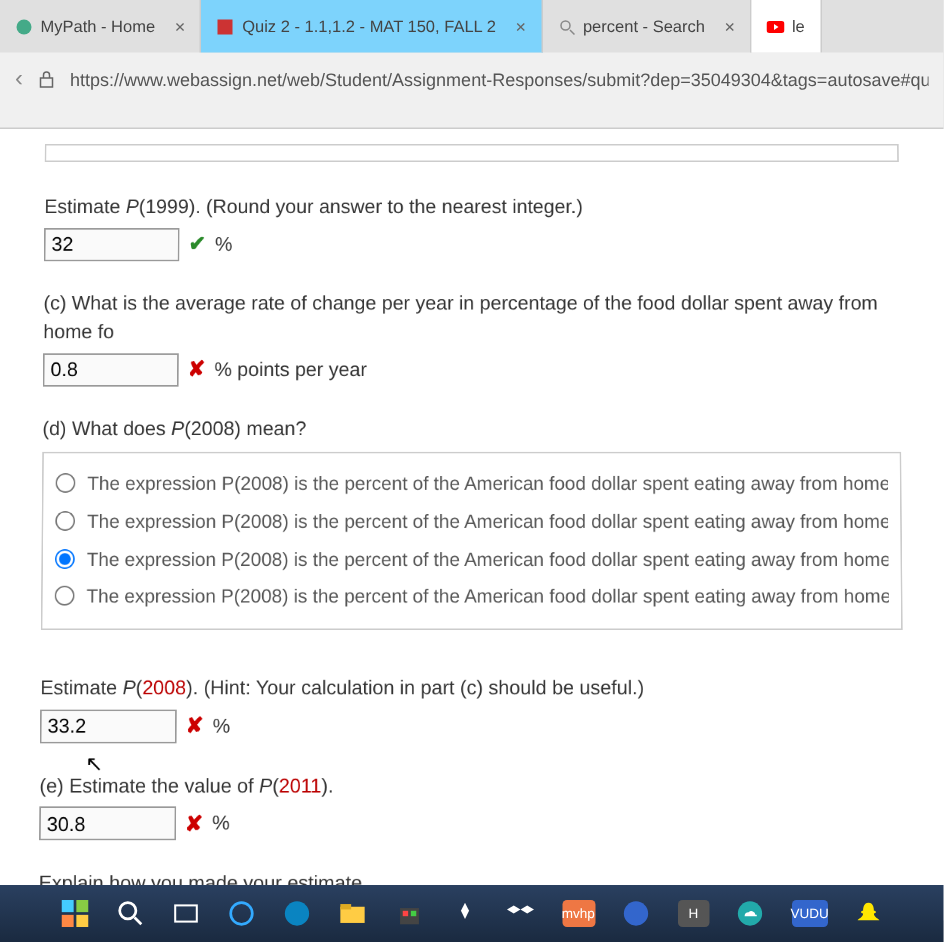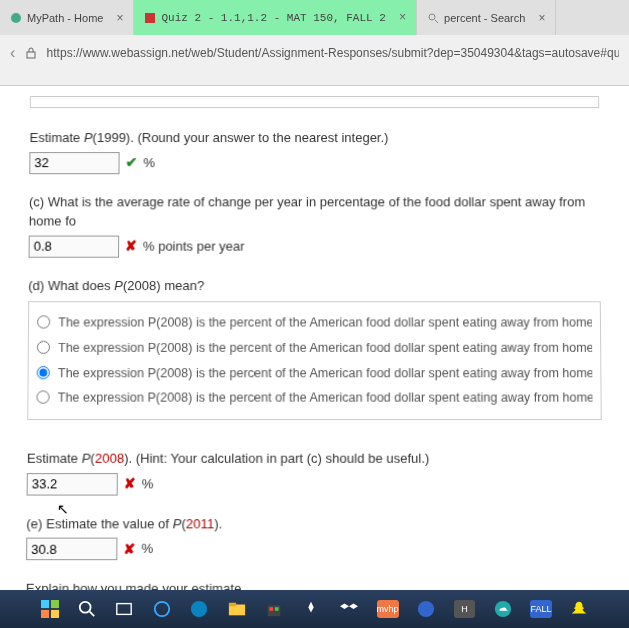--- a/index.html
+++ b/index.html
@@ -3,21 +3,21 @@
 <meta charset="utf-8">
 <style>
 * { box-sizing: border-box; margin: 0; padding: 0; }
 body { width: 629px; height: 628px; overflow: hidden; font-family: Arial, sans-serif; background: #e8e8e8; position: relative; }
 
 .browser-chrome { background: #f0f0f0; height: 86px; border-bottom: 1px solid #ccc; }
 .tabs-row { display: flex; align-items: center; height: 35px; background: #e0e0e0; }
 .tab { display: flex; align-items: center; padding: 0 10px; height: 35px; font-size: 11px; color: #444; border-right: 1px solid #ccc; gap: 5px; }
 .tab-icon { width: 12px; height: 12px; display: inline-block; }
 .tab-close { margin-left: 8px; color: #666; font-size: 12px; cursor: pointer; }
-.active-tab { background: #86efac; font-family: Liberation Mono, monospace; }
+.active-tab { background: #7dd3fc; }
 
 .addr-row { display: flex; align-items: center; height: 35px; padding: 0 10px; gap: 8px; }
 .lock-box { width: 16px; height: 16px; display: flex; align-items: center; justify-content: center; color: #666; }
 .url { font-size: 12px; color: #555; white-space: nowrap; overflow: hidden; }
 
 .content { background: #fff; padding: 20px 30px; height: 520px; position: relative; font-size: 13px; color: #333; line-height: 1.5; transform: perspective(1200px) rotateX(2deg); transform-origin: top; }
 
 .q-block { margin-bottom: 18px; }
 .prompt { margin-bottom: 4px; }
 .ans-row { display: flex; align-items: center; gap: 6px; }
@@ -69,20 +69,29 @@
     <div class="tab">
       <span class="tab-icon">
         <svg viewBox="0 0 12 12">
             <circle cx="5" cy="5" r="3" fill="none" stroke="#888"></circle>
             <line x1="8" y1="8" x2="11" y2="11" stroke="#888"></line>
           </svg>
       </span>
       <span>percent - Search</span>
       <span class="tab-close">×</span>
     </div>
+    <div class="tab" style="background:#fff;">
+      <span class="tab-icon">
+        <svg viewBox="0 0 12 12">
+            <rect x="0" y="2" width="12" height="8" rx="2" fill="#f00"></rect>
+            <polygon points="5,4 5,8 8,6" fill="#fff"></polygon>
+          </svg>
+      </span>
+      <span style="font-size:11px;">le</span>
+    </div>
   </div>
   <div class="addr-row">
     <span style="color:#888;">‹</span>
     <div class="lock-box">
       <svg viewBox="0 0 12 12" width="12" height="12">
           <rect x="2" y="5" width="8" height="6" fill="none" stroke="#666"></rect>
           <path d="M4 5 V3 a2 2 0 0 1 4 0 V5" fill="none" stroke="#666"></path>
         </svg>
     </div>
     <div class="url">https://www.webassign.net/web/Student/Assignment-Responses/submit?dep=35049304&amp;tags=autosave#questio</div>
@@ -246,20 +255,20 @@
   <div class="tb-badge" style="background:#555;">
       <span>H</span>
     </div>
   <div class="tb-icon">
       <svg viewBox="0 0 20 20" width="18" height="18">
         <circle cx="10" cy="10" r="9" fill="#2aa"></circle>
         <path d="M6 12 a3 3 0 0 1 3-3 a3 3 0 0 1 5 2 h1 v1 z" fill="#fff"></path>
       </svg>
     </div>
   <div class="tb-badge" style="background:#36c;">
-      <span>FALL</span>
+      <span>VUDU</span>
     </div>
   <div class="tb-icon">
       <svg viewBox="0 0 20 20" width="18" height="18">
         <path d="M10 2 c4 0 4 5 4 6 c2 0 2 2 0 2 c0 3 4 4 4 5 h-16 c0-1 4-2 4-5 c-2 0 -2-2 0-2 c0-1 0-6 4-6" fill="#ffe600"></path>
       </svg>
     </div>
 </div>
 
 </body></html>

